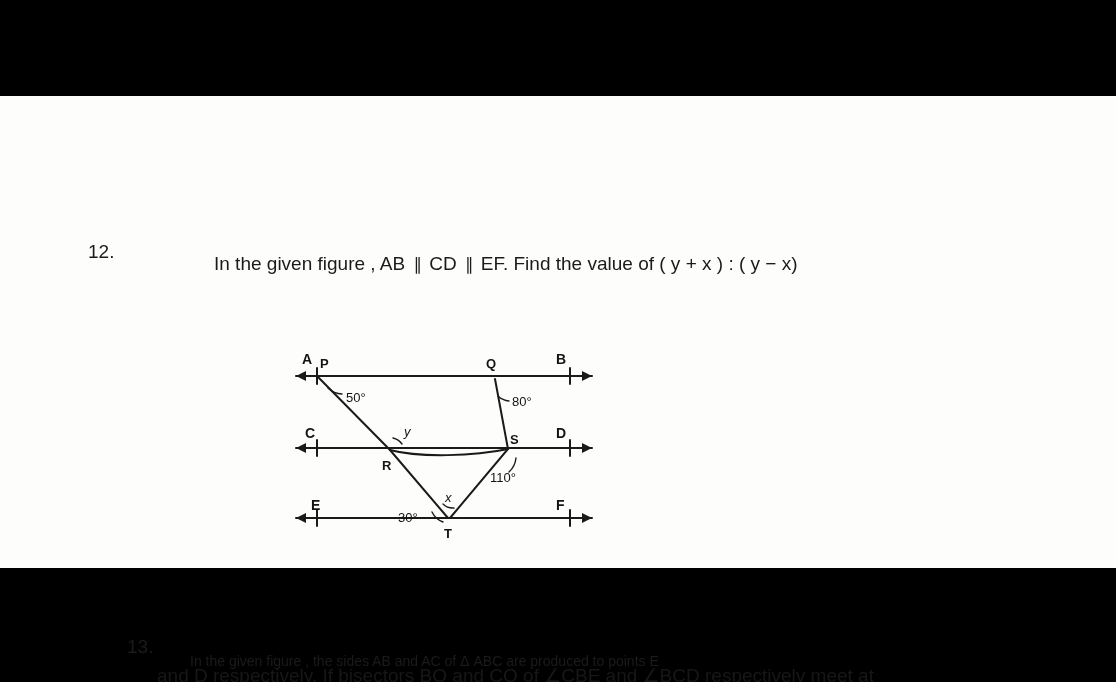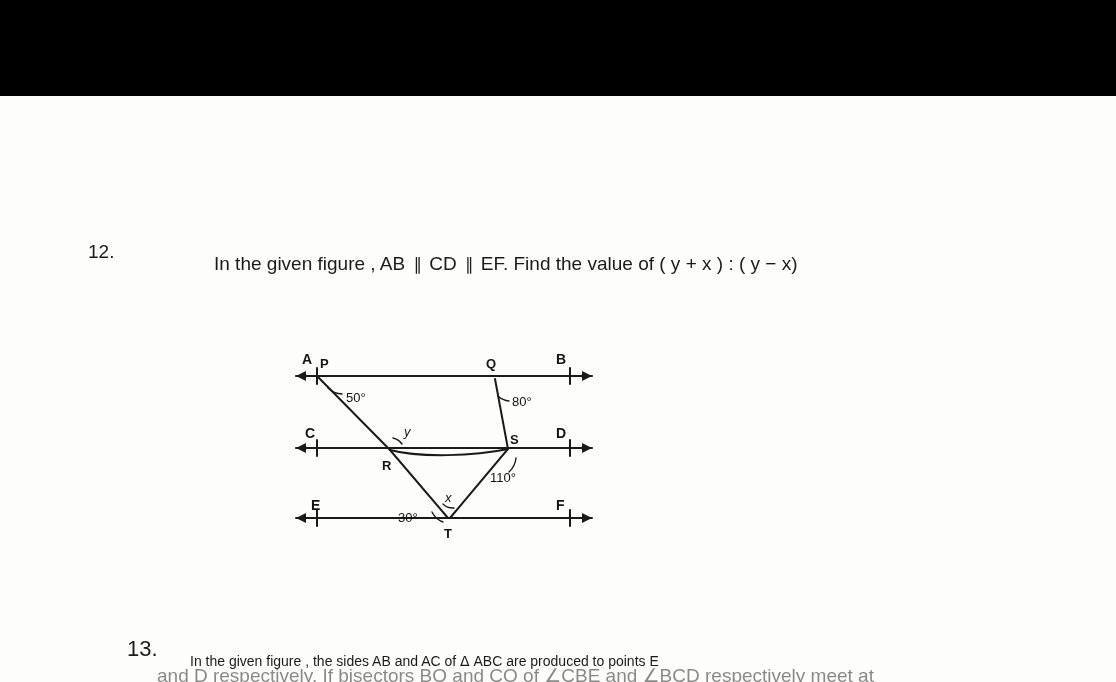--- a/index.html
+++ b/index.html
@@ -11,21 +11,21 @@
     width: 1116px;
     height: 682px;
     overflow: hidden;
     font-family: "Liberation Sans", sans-serif;
   }
   .page {
     position: absolute;
     left: 0;
     top: 96px;
     width: 1116px;
-    height: 586px;
+    height: 472px;
     background: #fdfdfb;
   }
   .bar-top {
     position: absolute;
     left: 0; top: 0;
     width: 1116px; height: 96px;
     background: #000;
   }
   
   .q12 {
@@ -62,21 +62,21 @@
   .figure svg { display: block; }
   
   .q13 {
     position: absolute;
     left: 0; top: 540px;
     width: 1116px;
   }
   .q13-num {
     position: absolute;
     left: 127px; top: 0;
-    font-size: 22px;
+    font-size: 19px;
     color: #1b1b1b;
   }
   .q13-text {
     position: absolute;
     left: 190px; top: 17px;
     font-size: 14px;
     color: #1b1b1b;
     white-space: nowrap;
     text-align: center;
   }

